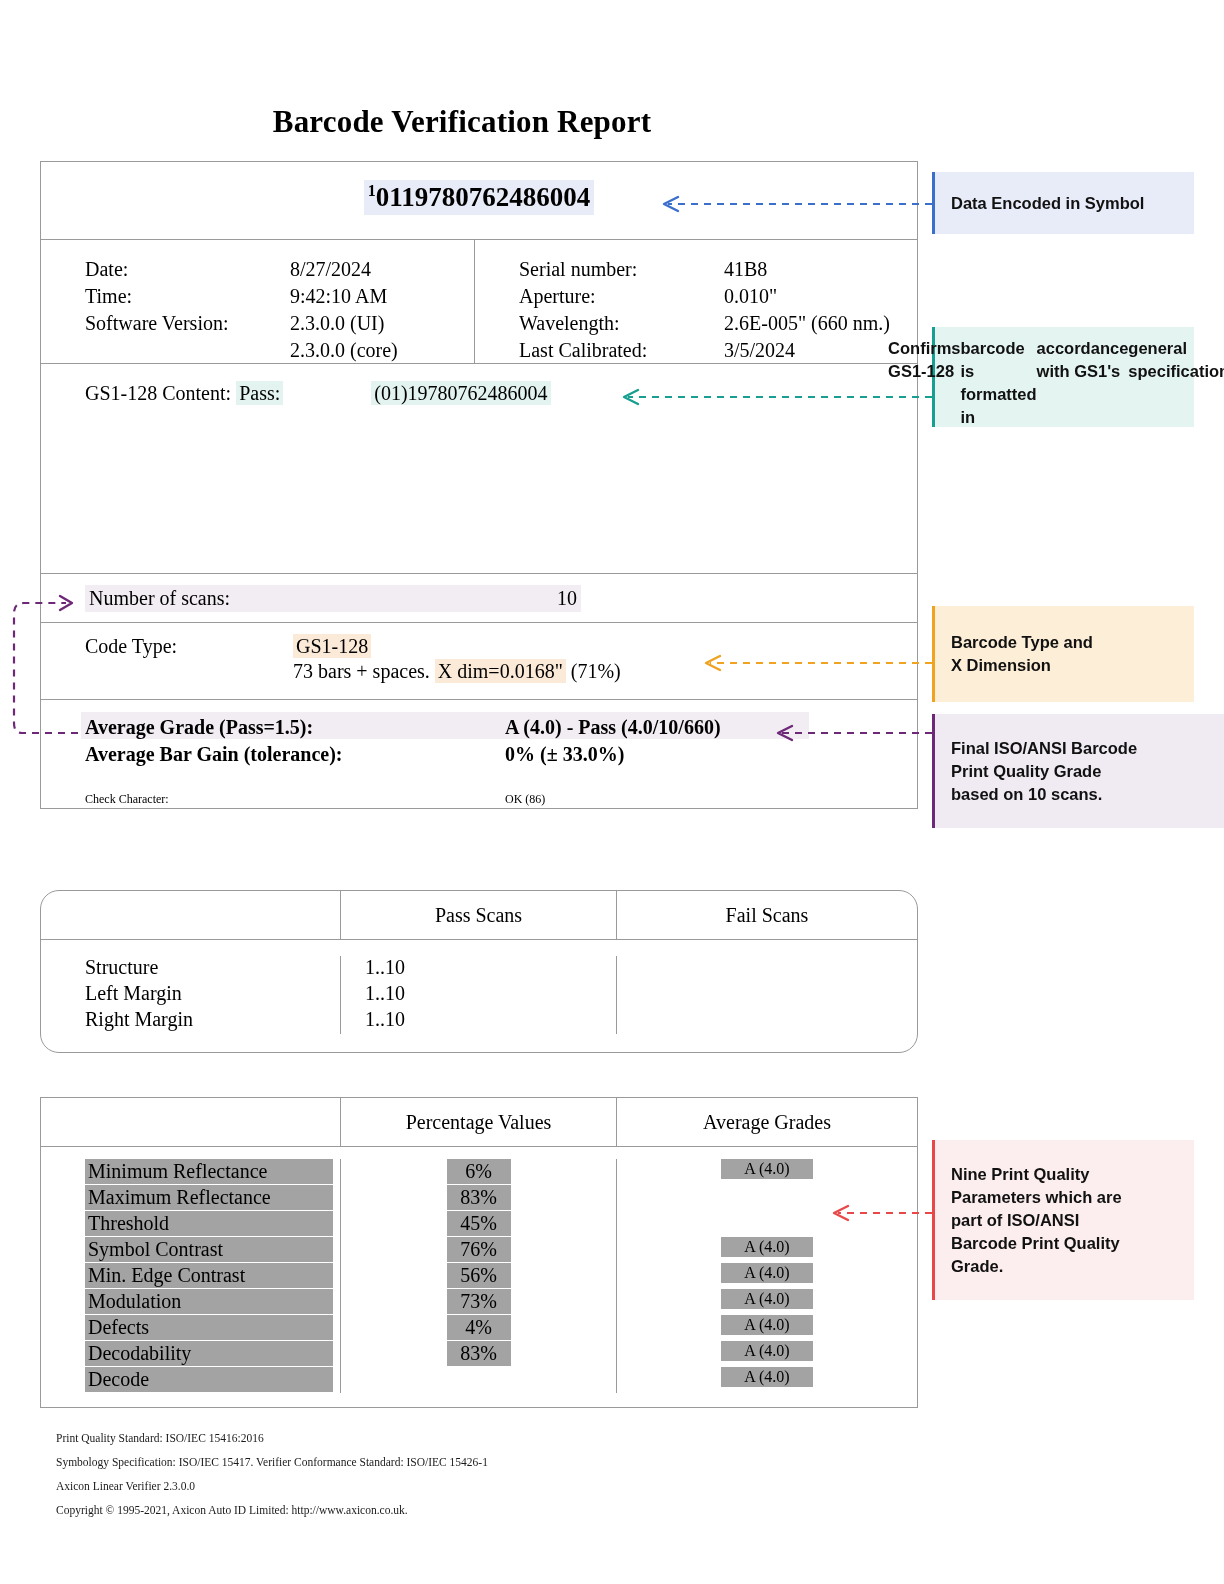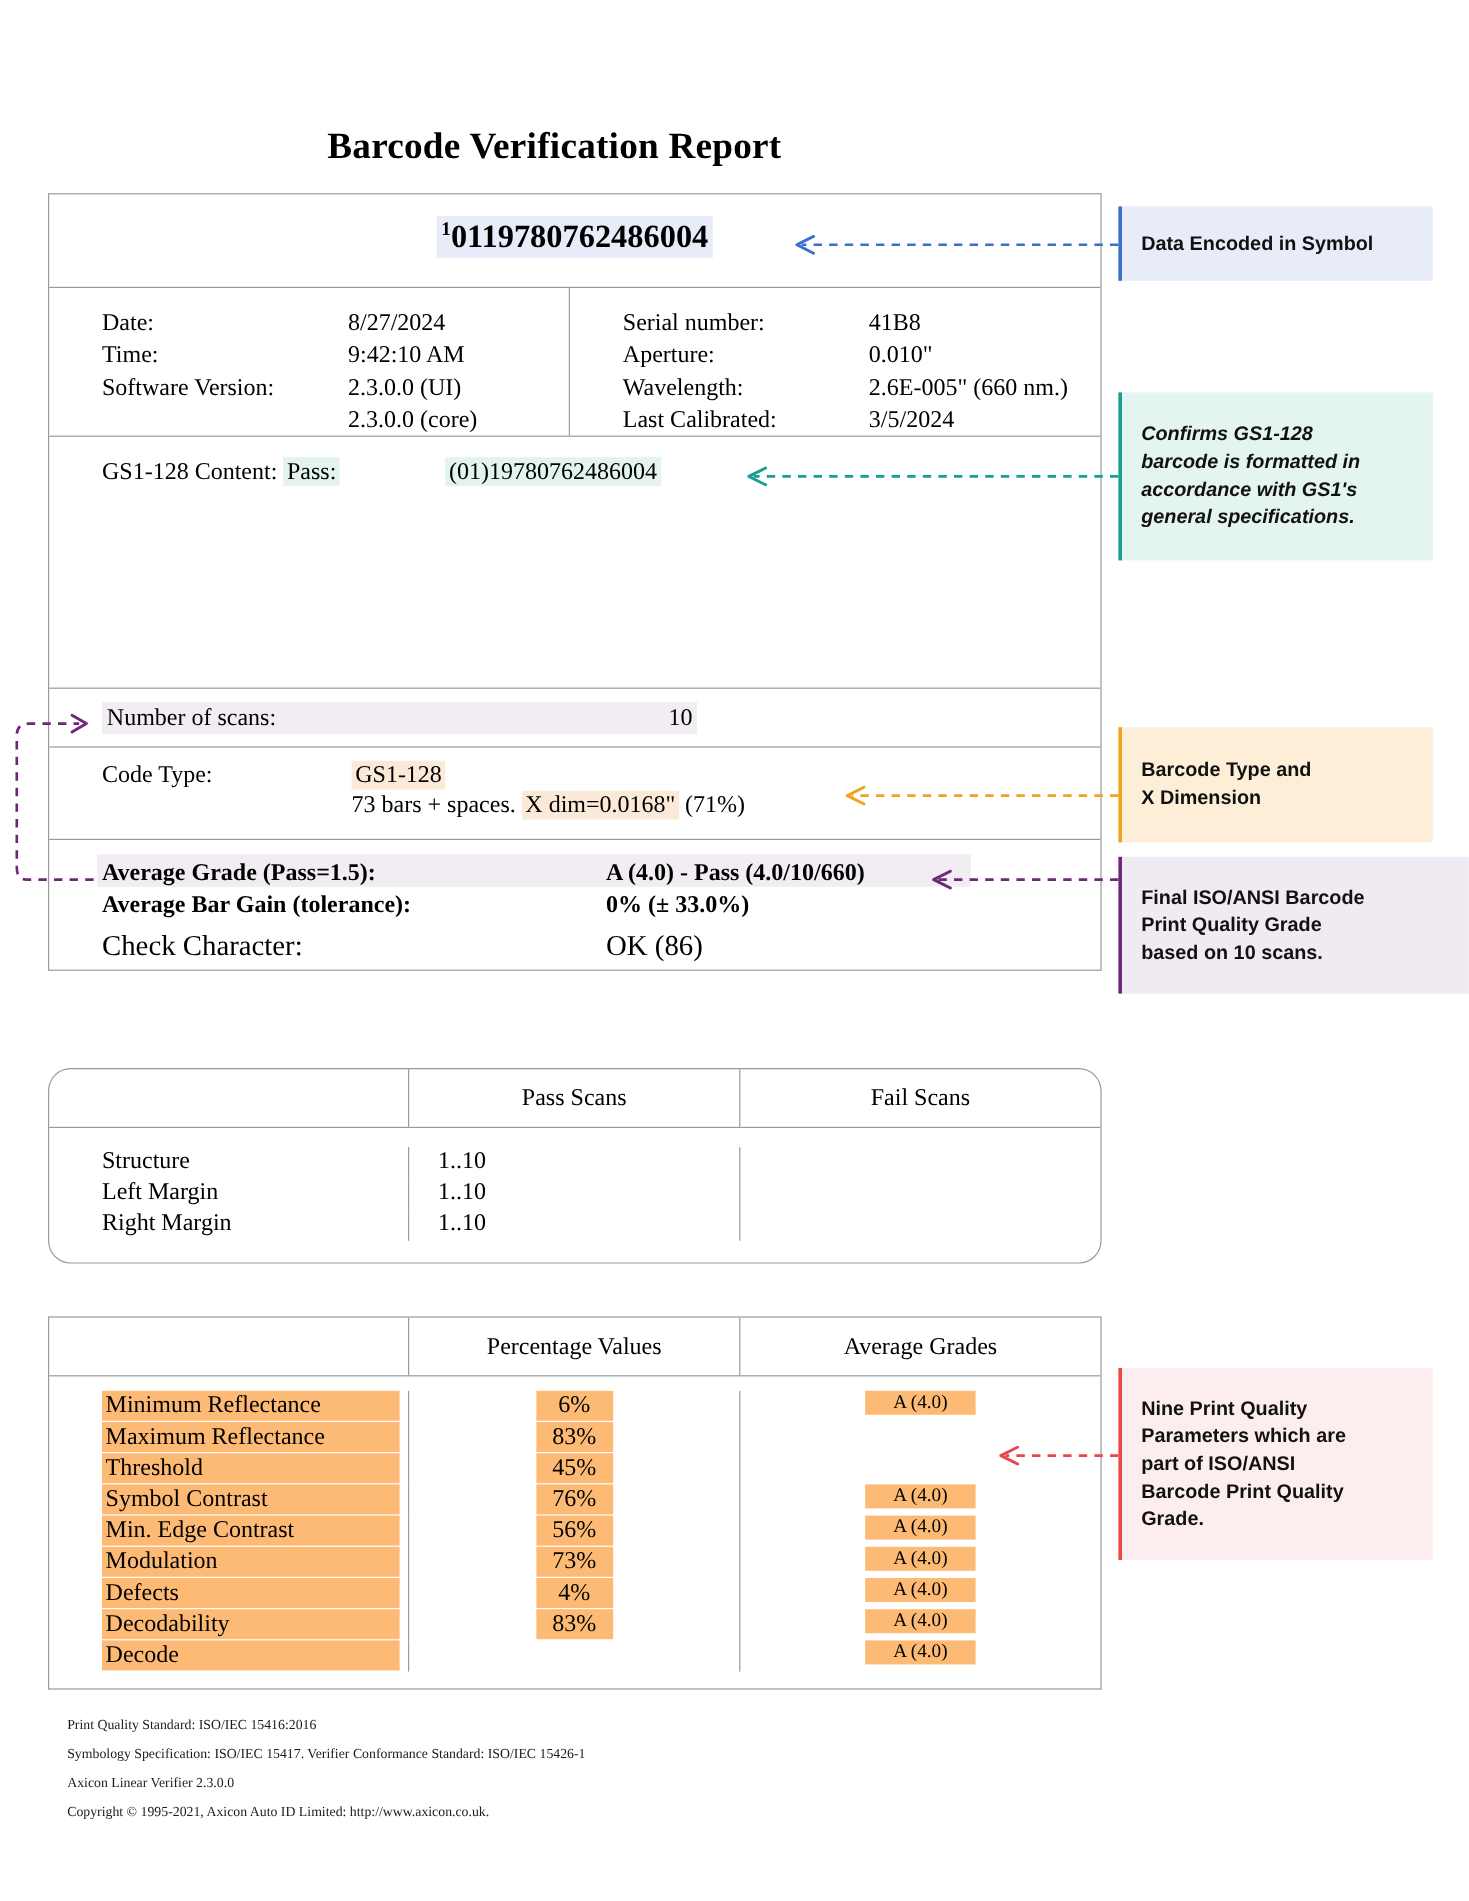--- a/index.html
+++ b/index.html
@@ -131,23 +131,23 @@
   .grade-hl {
     position: absolute;
     left: 40px;
     top: 12px;
     width: 728px;
     height: 27px;
     background: #f2ecf3;
   }
   .grade-line.rel { position: relative; z-index: 2; }
   .check-line {
-    font-size: 24px;
+    font-size: 12px;
     padding-left: 44px;
-    margin-top: 8px;
+    margin-top: 24px;
     white-space: nowrap;
   }
   .check-line .g-lbl { display: inline-block; width: 420px; }
 
   
   .tbl {
     position: absolute;
     border: 1px solid #9a9a9a;
     box-sizing: border-box;
     border-collapse: collapse;
@@ -178,21 +178,21 @@
   .scan-body .t-row { height: 26px; }
   .scan-body .c1 { padding-left: 44px; font-size: 20px; border-right: 1px solid #9a9a9a; }
   .scan-body .c2 { padding-left: 24px; font-size: 20px; }
   .scan-body .c3 { }
 
   .param-body { padding: 12px 0 14px 0; }
   .param-body .t-row { height: 26px; }
   .param-body .c1 { padding-left: 44px; font-size: 20px; }
   .param-body .c2 { font-size: 20px; text-align: center; }
   .param-body .c3 { font-size: 16px; text-align: center; }
-  .pm-hl { background: #fdba74; padding: 1px 3px; display: inline-block; }
+  .pm-hl { background: #a3a3a3; padding: 1px 3px; display: inline-block; }
   .param-body .c1 .pm-hl { min-width: 242px; }
   .param-body .c2 .pm-hl { min-width: 58px; text-align: center; }
   .param-body .c3 .pm-hl { min-width: 86px; text-align: center; }
 
   
   .footer {
     position: absolute;
     left: 56px;
     top: 1426px;
     width: 700px;
@@ -392,21 +392,21 @@
   <div>Print Quality Standard: ISO/IEC 15416:2016</div>
   <div>Symbology Specification: ISO/IEC 15417. Verifier Conformance Standard: ISO/IEC 15426-1</div>
   <div>Axicon Linear Verifier 2.3.0.0</div>
   <div>Copyright © 1995-2021, Axicon Auto ID Limited: http://www.axicon.co.uk.</div>
 </div>
 
 <div class="callout" id="callout-0" style="left:932px; top:172px; width:262px; height:62px; background:#e8ecf8; border-left:3px solid #3b6fcc; display:flex; flex-direction:column; justify-content:center;">
   <span>Data Encoded in Symbol</span>
 </div>
 
-<div class="callout" id="callout-1" style="left:932px; top:327px; width:262px; height:140px; background:#e4f4f1; border-left:3px solid #17a092; display:flex; flex-direction:column; justify-content:center;font-style:italic;">
+<div class="callout" id="callout-1" style="left:932px; top:327px; width:262px; height:100px; background:#e4f4f1; border-left:3px solid #17a092; display:flex; flex-direction:row; justify-content:center;">
   <span>Confirms GS1-128</span>
   <span>barcode is formatted in</span>
   <span>accordance with GS1's</span>
   <span>general specifications.</span>
 </div>
 
 <div class="callout" id="callout-2" style="left:932px; top:606px; width:262px; height:96px; background:#fdeed8; border-left:3px solid #efa320; display:flex; flex-direction:column; justify-content:center;">
   <span>Barcode Type and</span>
   <span>X Dimension</span>
 </div>

